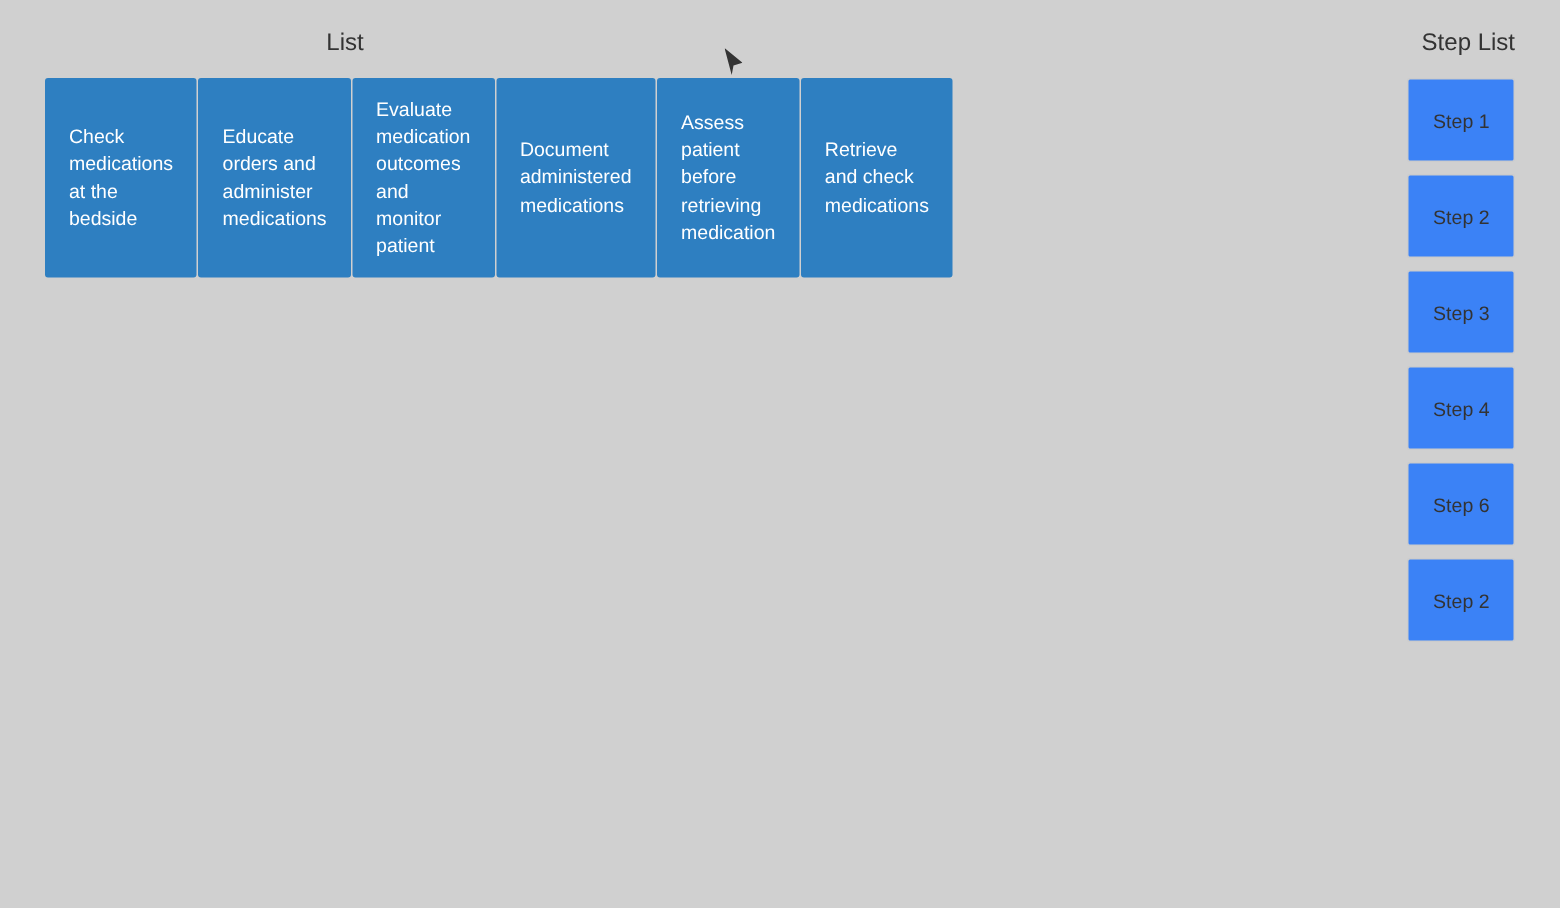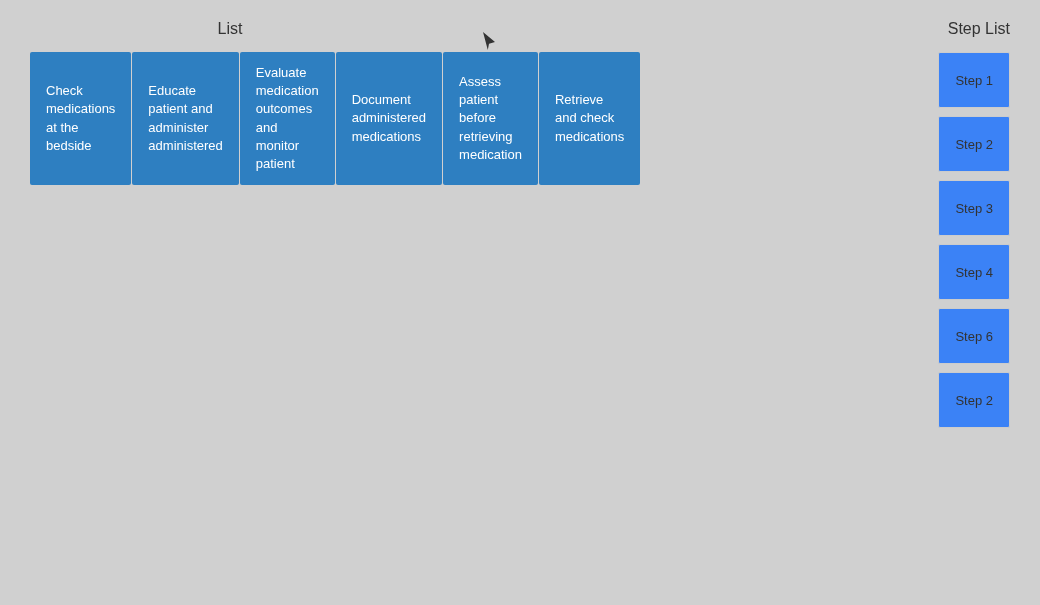--- a/index.html
+++ b/index.html
@@ -99,21 +99,21 @@
   </style>
 </head>
 <body>
 
 <div class="main-container">
 
   <div class="left-column">
     <div class="column-header">List</div>
     <div class="items-list" id="items-list">
     <div class="item-card">Check medications at the bedside</div>
-        <div class="item-card">Educate patient and administer administered</div>
+        <div class="item-card">Educate orders and administer medications</div>
         <div class="item-card">Evaluate medication outcomes and monitor patient</div>
         <div class="item-card">Document administered medications</div>
         <div class="item-card">Assess patient before retrieving medication</div>
         <div class="item-card">Retrieve and check medications</div>
       </div>
   </div>
 
   <div class="right-column">
     <div class="column-header">Step List</div>
     <div class="step-list" id="steps-list">

